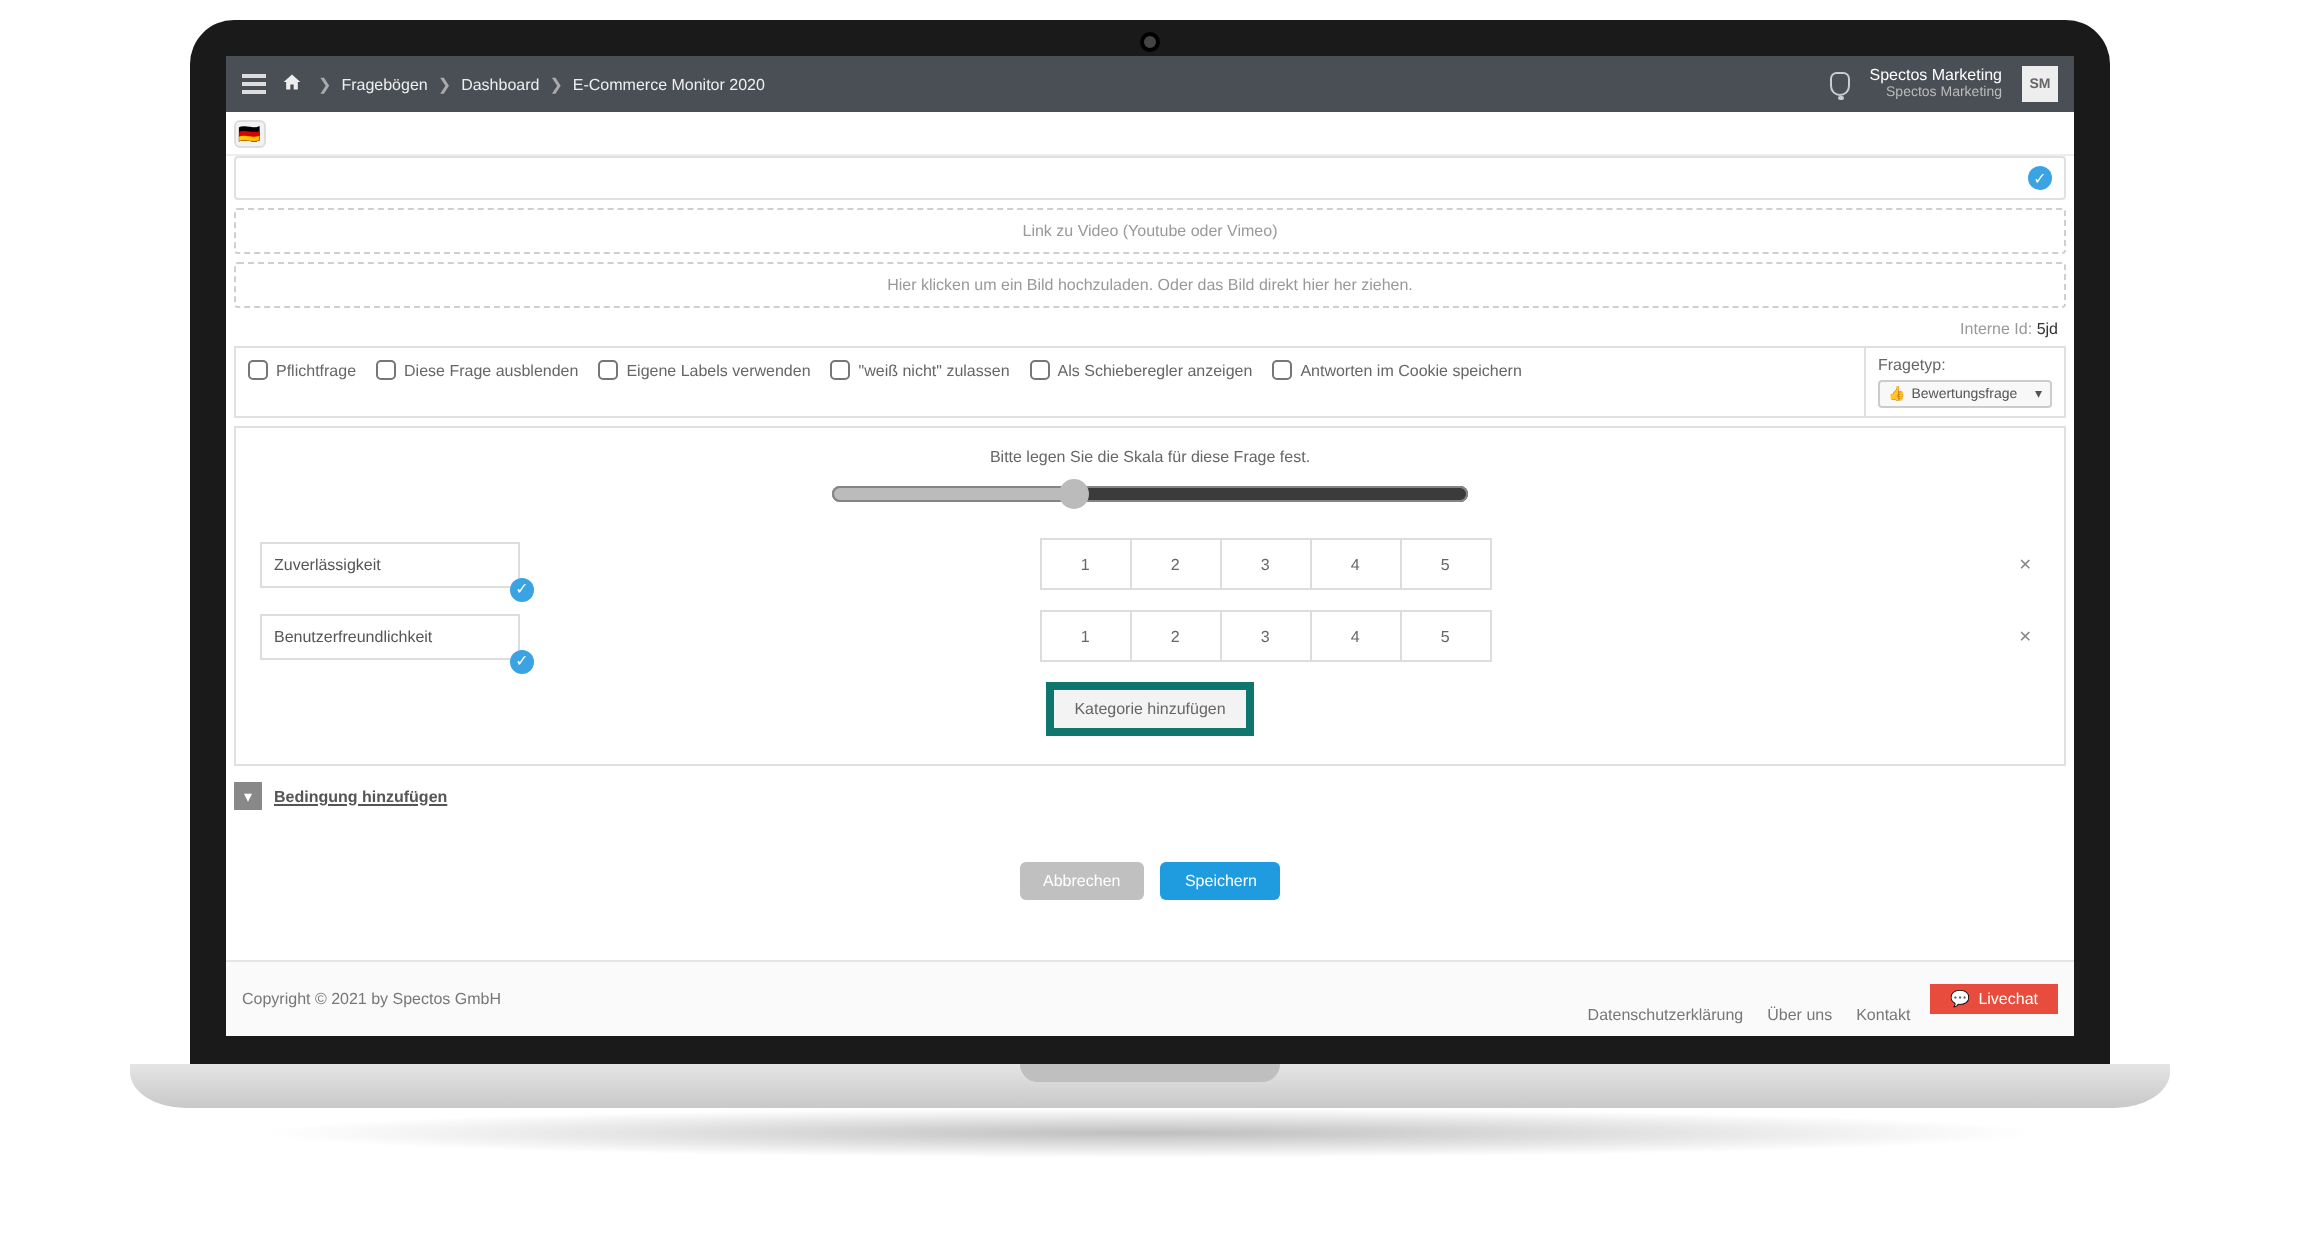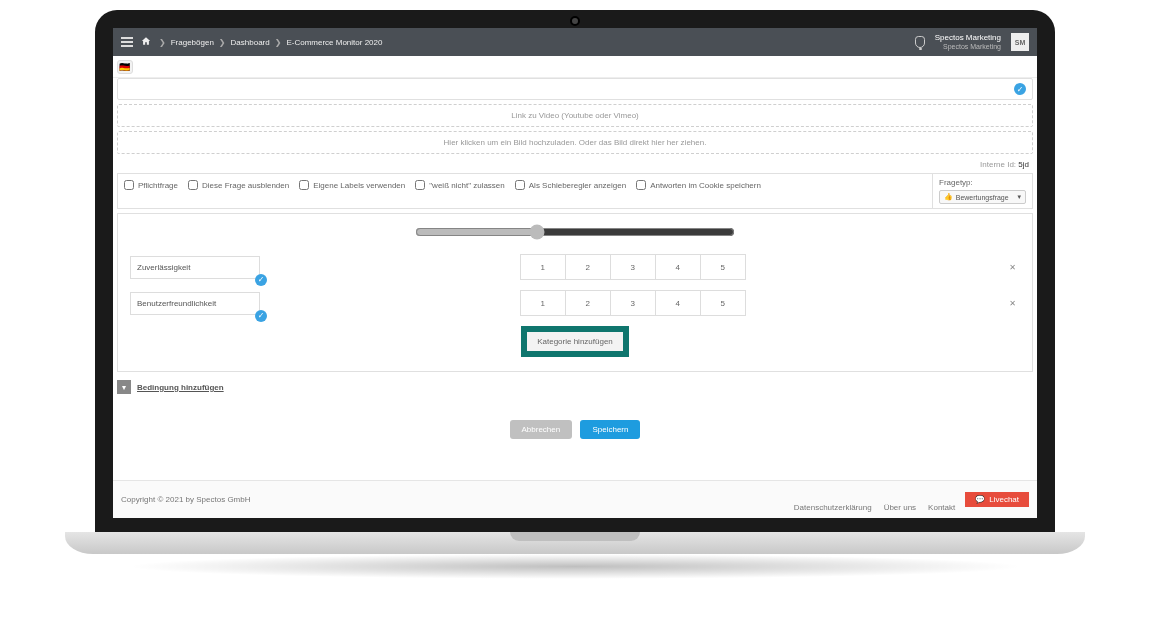--- a/index.html
+++ b/index.html
@@ -117,21 +117,21 @@
   .range-wrap { width:320px; margin:0 auto 12px; }
   .range-wrap input[type=range] { width:100%; accent-color:#bbb; }
   .cat-row { display:flex; align-items:center; gap:8px; margin:10px 0; }
   .cat-name-wrap { position:relative; width:130px; }
   .cat-name { border:1px solid #ddd; padding:6px; color:#555; width:100%; font-size:8px; }
   .cat-ok { position:absolute; right:-7px; bottom:-7px; width:12px;height:12px;border-radius:50%;background:#3aa3e3;color:#fff;display:flex;align-items:center;justify-content:center;font-size:8px; }
   .scale-cells { display:flex; margin:0 auto; }
   .scale-cells .cell { width:46px; height:26px; border:1px solid #ddd; display:flex;align-items:center;justify-content:center; color:#666; margin-left:-1px; }
   .scale-cells .cell:first-child { margin-left:0; }
   .rm { margin-left:auto; color:#888; cursor:pointer; padding:0 4px; }
-  .addcat { display:block; margin:10px auto 0; border:6px solid #0f766e; background:#f3f3f3; padding:5px 10px; color:#666; cursor:pointer; font-size:8px; }
+  .addcat { display:block; margin:10px auto 0; border:4px solid #0f766e; background:#f3f3f3; padding:5px 10px; color:#666; cursor:pointer; font-size:8px; }
 
   .condrow { display:flex; align-items:center; gap:6px; padding:4px 0; }
   .cond-toggle { width:14px;height:14px;background:#888;color:#fff;display:flex;align-items:center;justify-content:center;cursor:pointer;font-size:8px; }
   .condrow .txt { color:#555; font-weight:bold;text-decoration:underline; }
 
   .btnrow { text-align:center; padding:6px 0 2px; }
   .btn { border:none; padding:5px 12px; border-radius:3px; font-size:8px; cursor:pointer; margin:12px 3px; }
   .btn-cancel { background:#c0c0c0; color:#fff; }
   .btn-save { background:#1e9cdf; color:#fff; }
 
@@ -239,20 +239,21 @@
             <div class="lab">Fragetyp:</div>
             <div class="fragetyp-btn">
               <span>👍</span>
               <span>Bewertungsfrage</span>
               <span class="caret">▾</span>
             </div>
           </div>
         </div>
 
         <div class="scalebox">
+          <div class="scale-title">Bitte legen Sie die Skala für diese Frage fest.</div>
           <div class="range-wrap">
             <input type="range" min="2" max="10" value="5" style="">
           </div>
 
           <div class="cat-row">
             <div class="cat-name-wrap">
               <input class="cat-name" value="Zuverlässigkeit" style="">
               <span class="cat-ok">✓</span>
             </div>
             <div style="flex:1; display:flex; justify-content:center;">

